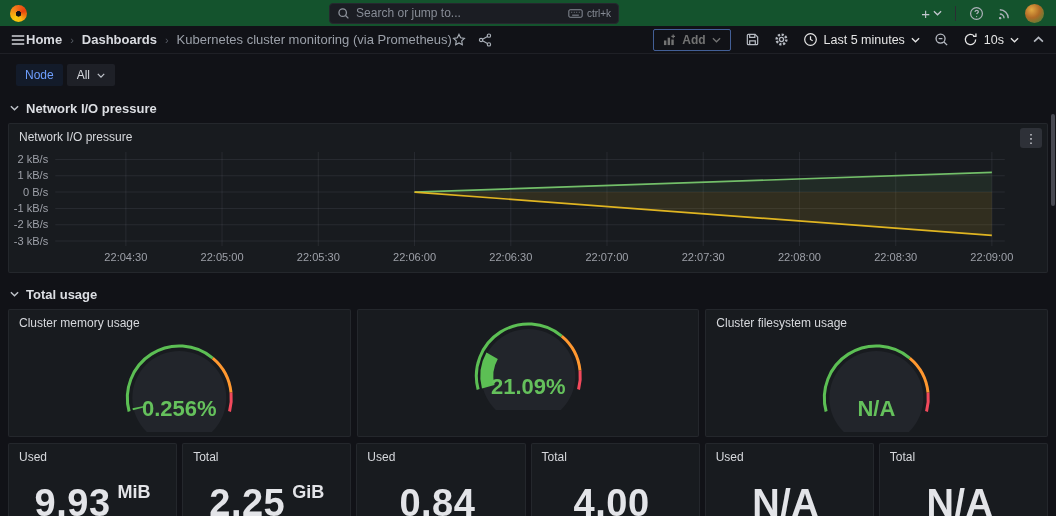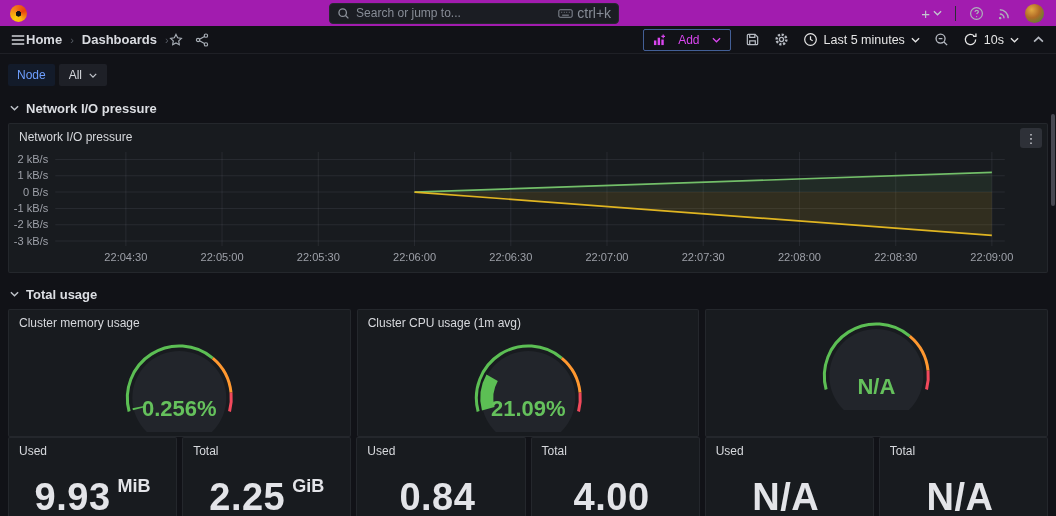--- a/index.html
+++ b/index.html
@@ -1,77 +1,77 @@
 <!DOCTYPE html>
 <html><head>
 <meta charset="utf-8">
 <style>
   * { margin:0; padding:0; box-sizing:border-box; }
   html,body { width:1056px; height:516px; overflow:hidden; background:#111217;
     font-family:"Liberation Sans","DejaVu Sans",sans-serif; color:#ccccdc; }
 
   
   .topbar { height:26px; display:grid; grid-template-columns:auto 1fr auto;
-    align-items:center; padding:0 12px 0 10px; background:#a21caf; }
+    align-items:center; padding:0 12px 0 10px; background:#14532d; }
   .grafana-logo { width:17px; height:17px; border-radius:50%;
     background:
       radial-gradient(circle at 50% 52%, #111217 0 2.5px, transparent 3px),
       conic-gradient(from 210deg, #fbca0a, #f2741b 35%, #e8420d 60%, #f9b612 85%, #fbca0a); }
   .tb-center { display:flex; justify-content:center; }
   .searchbox { width:290px; height:21px; background:#1b1d23; border:1px solid #26282f;
     border-radius:4px; display:flex; align-items:center; gap:6px; padding:0 7px; color:#8e939c; }
   .searchbox input { flex:1; background:transparent; border:none; outline:none;
     color:#9da2ab; font-size:12px; font-family:inherit; }
   .searchbox input::placeholder { color:#878c96; }
-  .kbd { display:flex; align-items:center; gap:4px; font-size:14px; color:#878c96; }
+  .kbd { display:flex; align-items:center; gap:4px; font-size:10px; color:#878c96; }
   .tb-right { display:flex; align-items:center; gap:13px; color:#adb2ba; }
   .plus-btn { display:flex; align-items:center; gap:3px; font-size:15px; color:#c3c7cf; cursor:pointer; }
   .vdiv { width:1px; height:15px; background:#2b2d34; }
   .avatar { width:19px; height:19px; border-radius:50%;
     background:radial-gradient(circle at 35% 30%, #e2a943, #b06a26 45%, #6f7a33 75%, #46501f); }
 
   
   .navrow { height:28px; display:flex; align-items:center; justify-content:space-between;
     padding:0 12px 0 10px; border-bottom:1px solid rgba(204,204,220,0.08); }
   .nav-left { display:flex; align-items:center; }
   .crumbs { display:flex; align-items:center; gap:8px; font-size:13px; }
   .crumb-link { color:#d9dbe0; font-weight:bold; cursor:pointer; }
   .crumb-sep { color:#585d66; font-size:11px; }
   .crumb-cur { color:#9ba0a9; }
   .nav-icons { display:flex; align-items:center; gap:12px; color:#aab0b8; }
   .nav-right { display:flex; align-items:center; gap:14px; color:#b6bac2; }
-  .add-btn { display:flex; align-items:center; gap:12px; height:22px; padding:0 9px;
-    border:1px solid rgba(110,159,255,0.55); border-radius:2px; color:#d946ef;
-    font-size:12px; font-weight:normal; cursor:pointer; }
+  .add-btn { display:flex; align-items:center; gap:6px; height:22px; padding:0 9px;
+    border:1px solid rgba(110,159,255,0.55); border-radius:2px; color:#737373;
+    font-size:12px; font-weight:bold; cursor:pointer; }
   .picker { display:flex; align-items:center; gap:6px; font-size:12.5px; color:#e5e5e5; cursor:pointer; }
 
   
   .main { padding:7px 8px 0 8px; }
-  .vars { display:flex; align-items:center; gap:4px; margin:2px 0 10px 0; height:24px; }
+  .vars { display:flex; align-items:center; gap:4px; margin:2px 0 10px 8px; height:24px; }
   .var-label { background:#131b2a; color:#6e9fff; font-size:12px; padding:4px 9px; border-radius:2px; }
   .var-value { background:#1e2027; color:#d6d8dd; font-size:12px; font-weight:normal;
     padding:4px 10px; border-radius:2px; display:flex; align-items:center; gap:7px; cursor:pointer; }
 
   .section-hdr { display:flex; align-items:center; gap:7px; height:22px; margin:2px 0 4px 2px;
     font-size:13px; font-weight:bold; color:#dcdee3; cursor:pointer; }
   .chev { color:#c0c4cb; }
 
   .panel { background:#181b1f; border:1px solid rgba(204,204,220,0.07); border-radius:2px; }
   .panel-hdr { padding:6px 10px 2px 10px; font-size:12px; color:#d7d9dd; }
 
   .net-panel { position:relative; height:150px; margin-bottom:10px; }
   .kebab { position:absolute; top:4px; right:5px; width:22px; height:20px; background:#2e3138;
     border-radius:3px; color:#d0d2d8; display:flex; align-items:center; justify-content:center;
     font-size:13px; cursor:pointer; font-family:"DejaVu Sans",sans-serif; }
   .net-chart { display:block; width:100%; height:120px; }
   .grid { stroke:rgba(204,204,220,0.09); stroke-width:1; }
   .ylab { fill:#9da0a8; font-size:11px; text-anchor:end; font-family:"Liberation Sans",sans-serif; }
   .xlab { fill:#9da0a8; font-size:11px; text-anchor:middle; font-family:"Liberation Sans",sans-serif; }
 
-  .gauge-grid { display:grid; grid-template-columns:repeat(3,1fr); gap:6px; height:128px; }
+  .gauge-grid { display:grid; grid-template-columns:repeat(3,1fr); gap:6px; height:128px; margin-bottom:6px; }
   .gauge-svg { display:block; width:100%; height:100px; }
   .gauge-value { fill:#65c15c; font-size:22px; font-weight:bold; text-anchor:middle;
     font-family:"Liberation Sans",sans-serif; }
 
   .stat-grid { display:grid; grid-template-columns:repeat(6,1fr); gap:5px; height:76px; }
   .stat-body { display:flex; justify-content:center; align-items:flex-start; margin-top:16px; }
   .stat-value { font-size:38px; font-weight:bold; color:#e3e4e8; letter-spacing:0.5px; }
   .stat-unit { font-size:18px; font-weight:bold; color:#e3e4e8; margin-left:7px; }
 
   .scroll-thumb { position:fixed; right:1px; top:114px; width:4px; height:92px;
@@ -126,20 +126,21 @@
 <div class="navrow">
   <div class="nav-left">
     <svg class="i" width="16" height="16" viewBox="0 0 18 18" stroke="#d0d2d8" stroke-width="1.7">
       <path d="M2 4.5h14M2 9h14M2 13.5h14"></path>
     </svg>
     <nav class="crumbs">
       <span class="crumb-link">Home</span>
       <span class="crumb-sep">›</span>
       <span class="crumb-link">Dashboards</span>
       <span class="crumb-sep">›</span>
+      <span class="crumb-cur">Kubernetes cluster monitoring (via Prometheus)</span>
     </nav>
     <div class="nav-icons">
       <svg class="i" width="14" height="14" viewBox="0 0 16 16" fill="none" stroke="currentColor" stroke-width="1.3">
         <path d="M8 1.6l1.9 3.9 4.3.6-3.1 3 .7 4.3L8 11.4l-3.8 2 .7-4.3-3.1-3 4.3-.6z"></path>
       </svg>
       <svg class="i" width="14" height="14" viewBox="0 0 16 16" fill="none" stroke="currentColor" stroke-width="1.3">
         <circle cx="12.5" cy="3" r="1.9"></circle>
           <circle cx="3.5" cy="8" r="1.9"></circle>
           <circle cx="12.5" cy="13" r="1.9"></circle>
         <path d="M5.2 7.1l5.6-3.2M5.2 8.9l5.6 3.2"></path>
@@ -278,31 +279,31 @@
       <svg class="gauge-svg" viewBox="0 0 340 100">
           <circle cx="170" cy="66" r="47" fill="#22252b"></circle>
           <path d="M 119.8 79.5 A 52 52 0 0 1 203.4 26.1" stroke="#5cbf54" stroke-width="3" fill="none"></path>
           <path d="M 203.4 26.1 A 52 52 0 0 1 221.7 60.6" stroke="#ff9830" stroke-width="3" fill="none"></path>
           <path d="M 221.7 60.6 A 52 52 0 0 1 220.2 79.5" stroke="#f2495c" stroke-width="3" fill="none"></path>
           <path d="M 129.9 76.7 A 41.5 41.5 0 0 1 129.5 75.0" stroke="#5cbf54" stroke-width="13" fill="none"></path>
           <text class="gauge-value" x="170" y="84">0.256%</text>
         </svg>
     </div>
     <div class="panel">
-      <div class="panel-hdr">Cluster CPU usage (1m avg)</div>
       <svg class="gauge-svg" viewBox="0 0 340 100">
           <circle cx="170" cy="66" r="47" fill="#22252b"></circle>
           <path d="M 119.8 79.5 A 52 52 0 0 1 203.4 26.1" stroke="#5cbf54" stroke-width="3" fill="none"></path>
           <path d="M 203.4 26.1 A 52 52 0 0 1 221.7 60.6" stroke="#ff9830" stroke-width="3" fill="none"></path>
           <path d="M 221.7 60.6 A 52 52 0 0 1 220.2 79.5" stroke="#f2495c" stroke-width="3" fill="none"></path>
           <path d="M 129.9 76.7 A 41.5 41.5 0 0 1 133.8 45.7" stroke="#5cbf54" stroke-width="13" fill="none"></path>
           <text class="gauge-value" x="170" y="84">21.09%</text>
         </svg>
     </div>
     <div class="panel">
+      <div class="panel-hdr">Cluster filesystem usage</div>
       <svg class="gauge-svg" viewBox="0 0 340 100">
           <circle cx="170" cy="66" r="47" fill="#22252b"></circle>
           <path d="M 119.8 79.5 A 52 52 0 0 1 203.4 26.1" stroke="#5cbf54" stroke-width="3" fill="none"></path>
           <path d="M 203.4 26.1 A 52 52 0 0 1 221.7 60.6" stroke="#ff9830" stroke-width="3" fill="none"></path>
           <path d="M 221.7 60.6 A 52 52 0 0 1 220.2 79.5" stroke="#f2495c" stroke-width="3" fill="none"></path>
           <text class="gauge-value" x="170" y="84">N/A</text>
         </svg>
     </div>
   </div>
 

